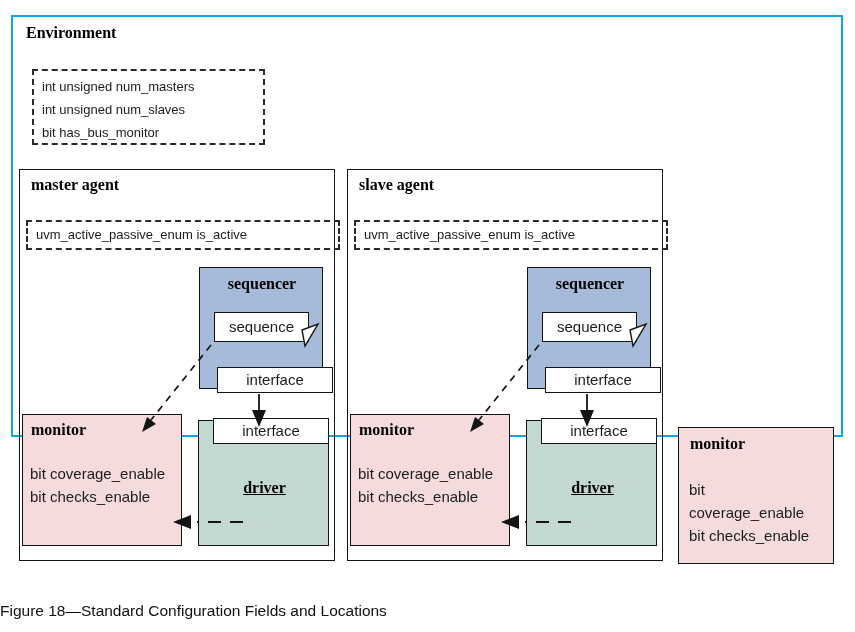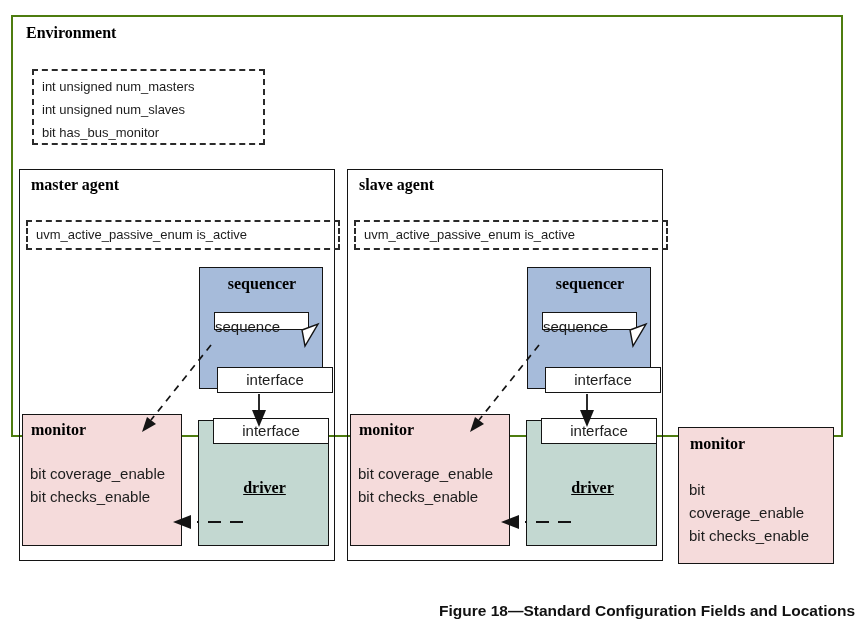--- a/index.html
+++ b/index.html
@@ -5,55 +5,55 @@
   html,body{margin:0;padding:0;background:#fff;}
   .canvas{
     position:relative;width:855px;height:632px;background:#ffffff;overflow:hidden;
     font-family:"Liberation Sans",sans-serif;color:#1c1c1c;
   }
   .serif-title{
     font-family:"Liberation Serif",serif;font-weight:bold;font-size:16px;color:#000;
     position:absolute;white-space:nowrap;
   }
   .box{position:absolute;box-sizing:border-box;}
-  .env{left:11px;top:15px;width:832px;height:422px;border:2px solid #4d7c0f;}
+  .env{left:11px;top:15px;width:832px;height:422px;border:2px solid #0ea5e9;}
   .dashed-box{
     position:absolute;box-sizing:border-box;border:2px dashed #2a2a2a;background:transparent;
     font-size:13px;color:#1c1c1c;
   }
   .top-fields{left:19px;top:52px;width:233px;height:76px;padding:4px 0 0 8px;line-height:23px;}
   .agent{position:absolute;top:169px;width:316px;height:392px;border:1.5px solid #141414;box-sizing:border-box;}
   .agent.master{left:19px;}
   .agent.slave{left:347px;}
   .agent-title{left:11px;top:6px;}
   .is-active{left:6px;top:50px;width:314px;height:30px;line-height:26px;padding-left:8px;white-space:nowrap;}
   .sequencer{left:179px;top:97px;width:124px;height:122px;border:1.5px solid #141414;}
   .sequencer-title{left:0;top:7px;width:124px;text-align:center;}
   .seq-note{
-    left:194px;top:142px;width:95px;height:18px;background:#fff;border:1.5px solid #141414;
-    line-height:27px;font-size:15px;z-index:3;
+    left:194px;top:142px;width:95px;height:30px;background:#fff;border:1.5px solid #141414;
+    text-align:center;line-height:27px;font-size:15px;z-index:3;
   }
   .iface{
     background:#fff;border:1.5px solid #141414;text-align:center;font-size:15px;
     line-height:23px;z-index:3;width:116px;height:26px;
   }
   .seq-iface{left:197px;top:197px;}
   .drv-iface{left:193px;top:248px;}
   .monitor{left:2px;top:244px;width:160px;height:132px;border:1.5px solid #141414;}
   .monitor-title{left:8px;top:6px;}
   .monitor-fields{position:absolute;left:7px;top:47px;font-size:15px;line-height:23px;white-space:nowrap;}
   .driver{left:178px;top:250px;width:131px;height:126px;border:1.5px solid #141414;}
   .driver-title{left:0;top:58px;width:131px;text-align:center;text-decoration:underline;}
   .bus-monitor{left:678px;top:427px;width:156px;height:137px;border:1.5px solid #141414;}
   .bus-monitor .monitor-title{left:11px;top:7px;}
   .bus-monitor .monitor-fields{left:10px;top:50px;}
   .arrows{position:absolute;left:0;top:0;width:855px;height:632px;pointer-events:none;z-index:6;}
   .caption{
-    position:absolute;left:0;top:602px;width:855px;text-align:right;
-    font-weight:bold;font-size:15.5px;color:#111;font-family:"Liberation Sans",sans-serif;
+    position:absolute;left:0;top:602px;width:855px;text-align:left;
+    font-weight:normal;font-size:15.5px;color:#111;font-family:"Liberation Sans",sans-serif;
   }
 </style>
 </head>
 <body>
 
 <div class="canvas">
 
   <div class="box env">
     <div class="serif-title" style="left:13px;top:7px;">Environment</div>
 

